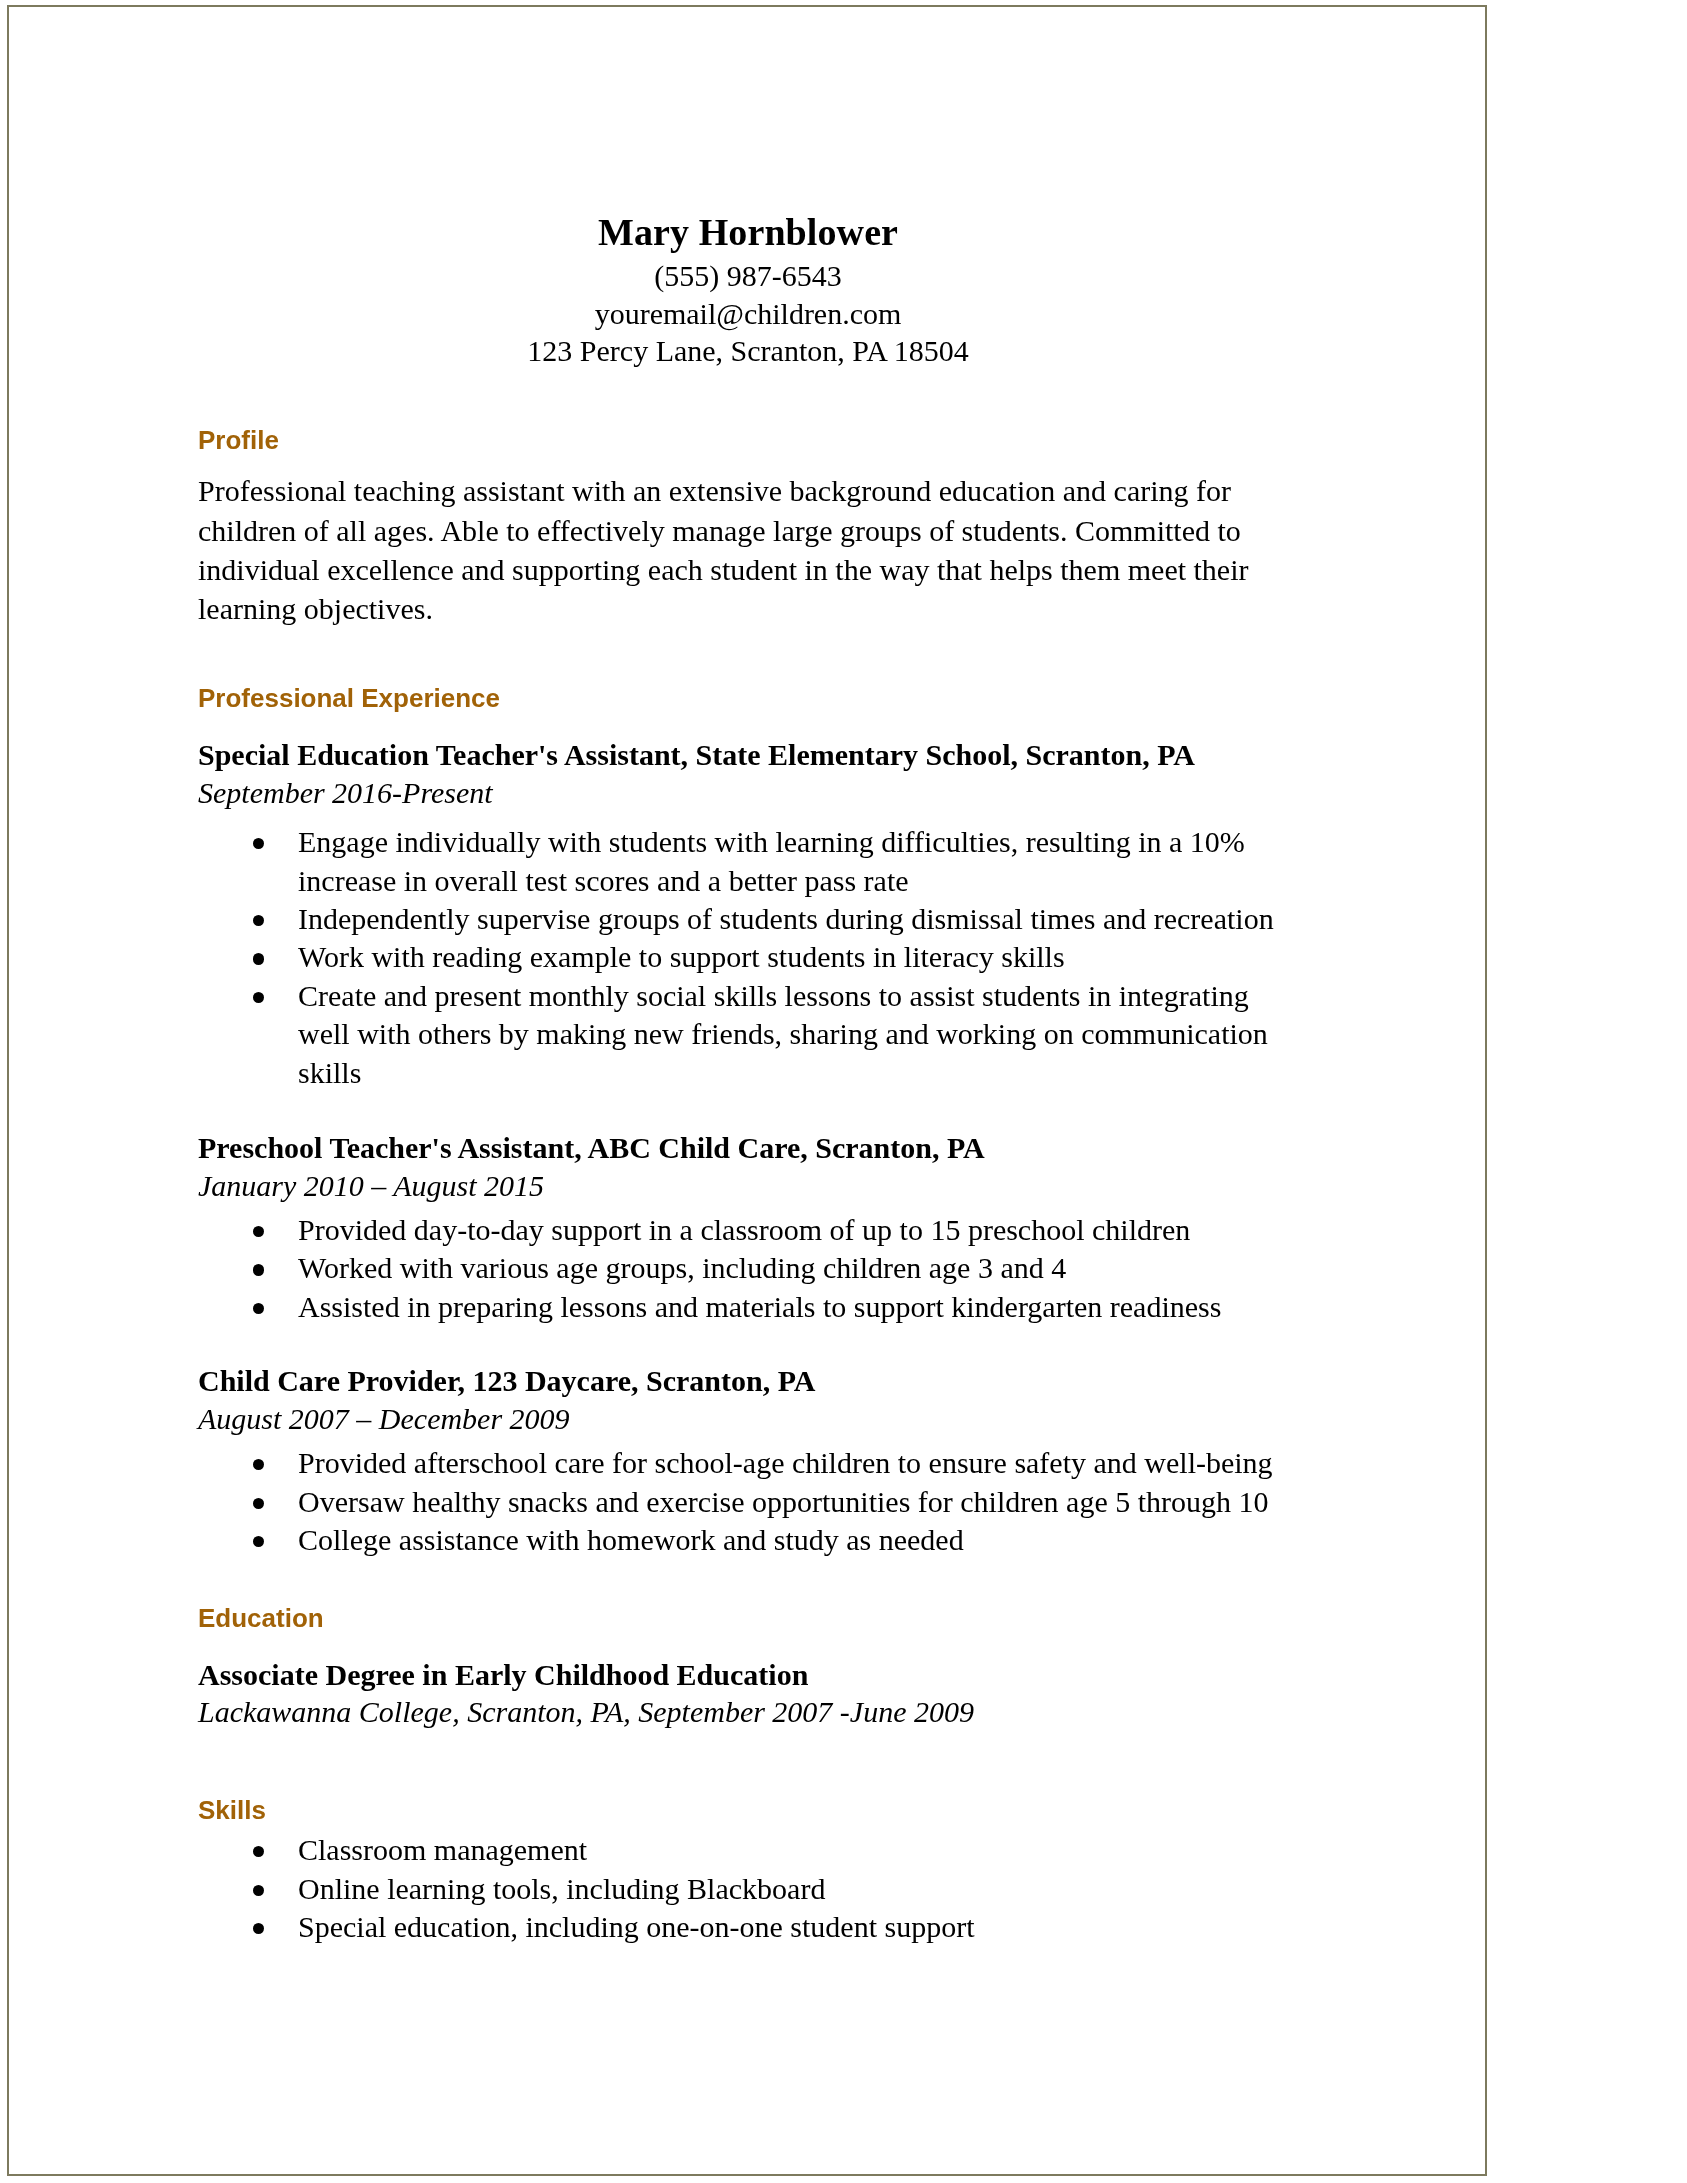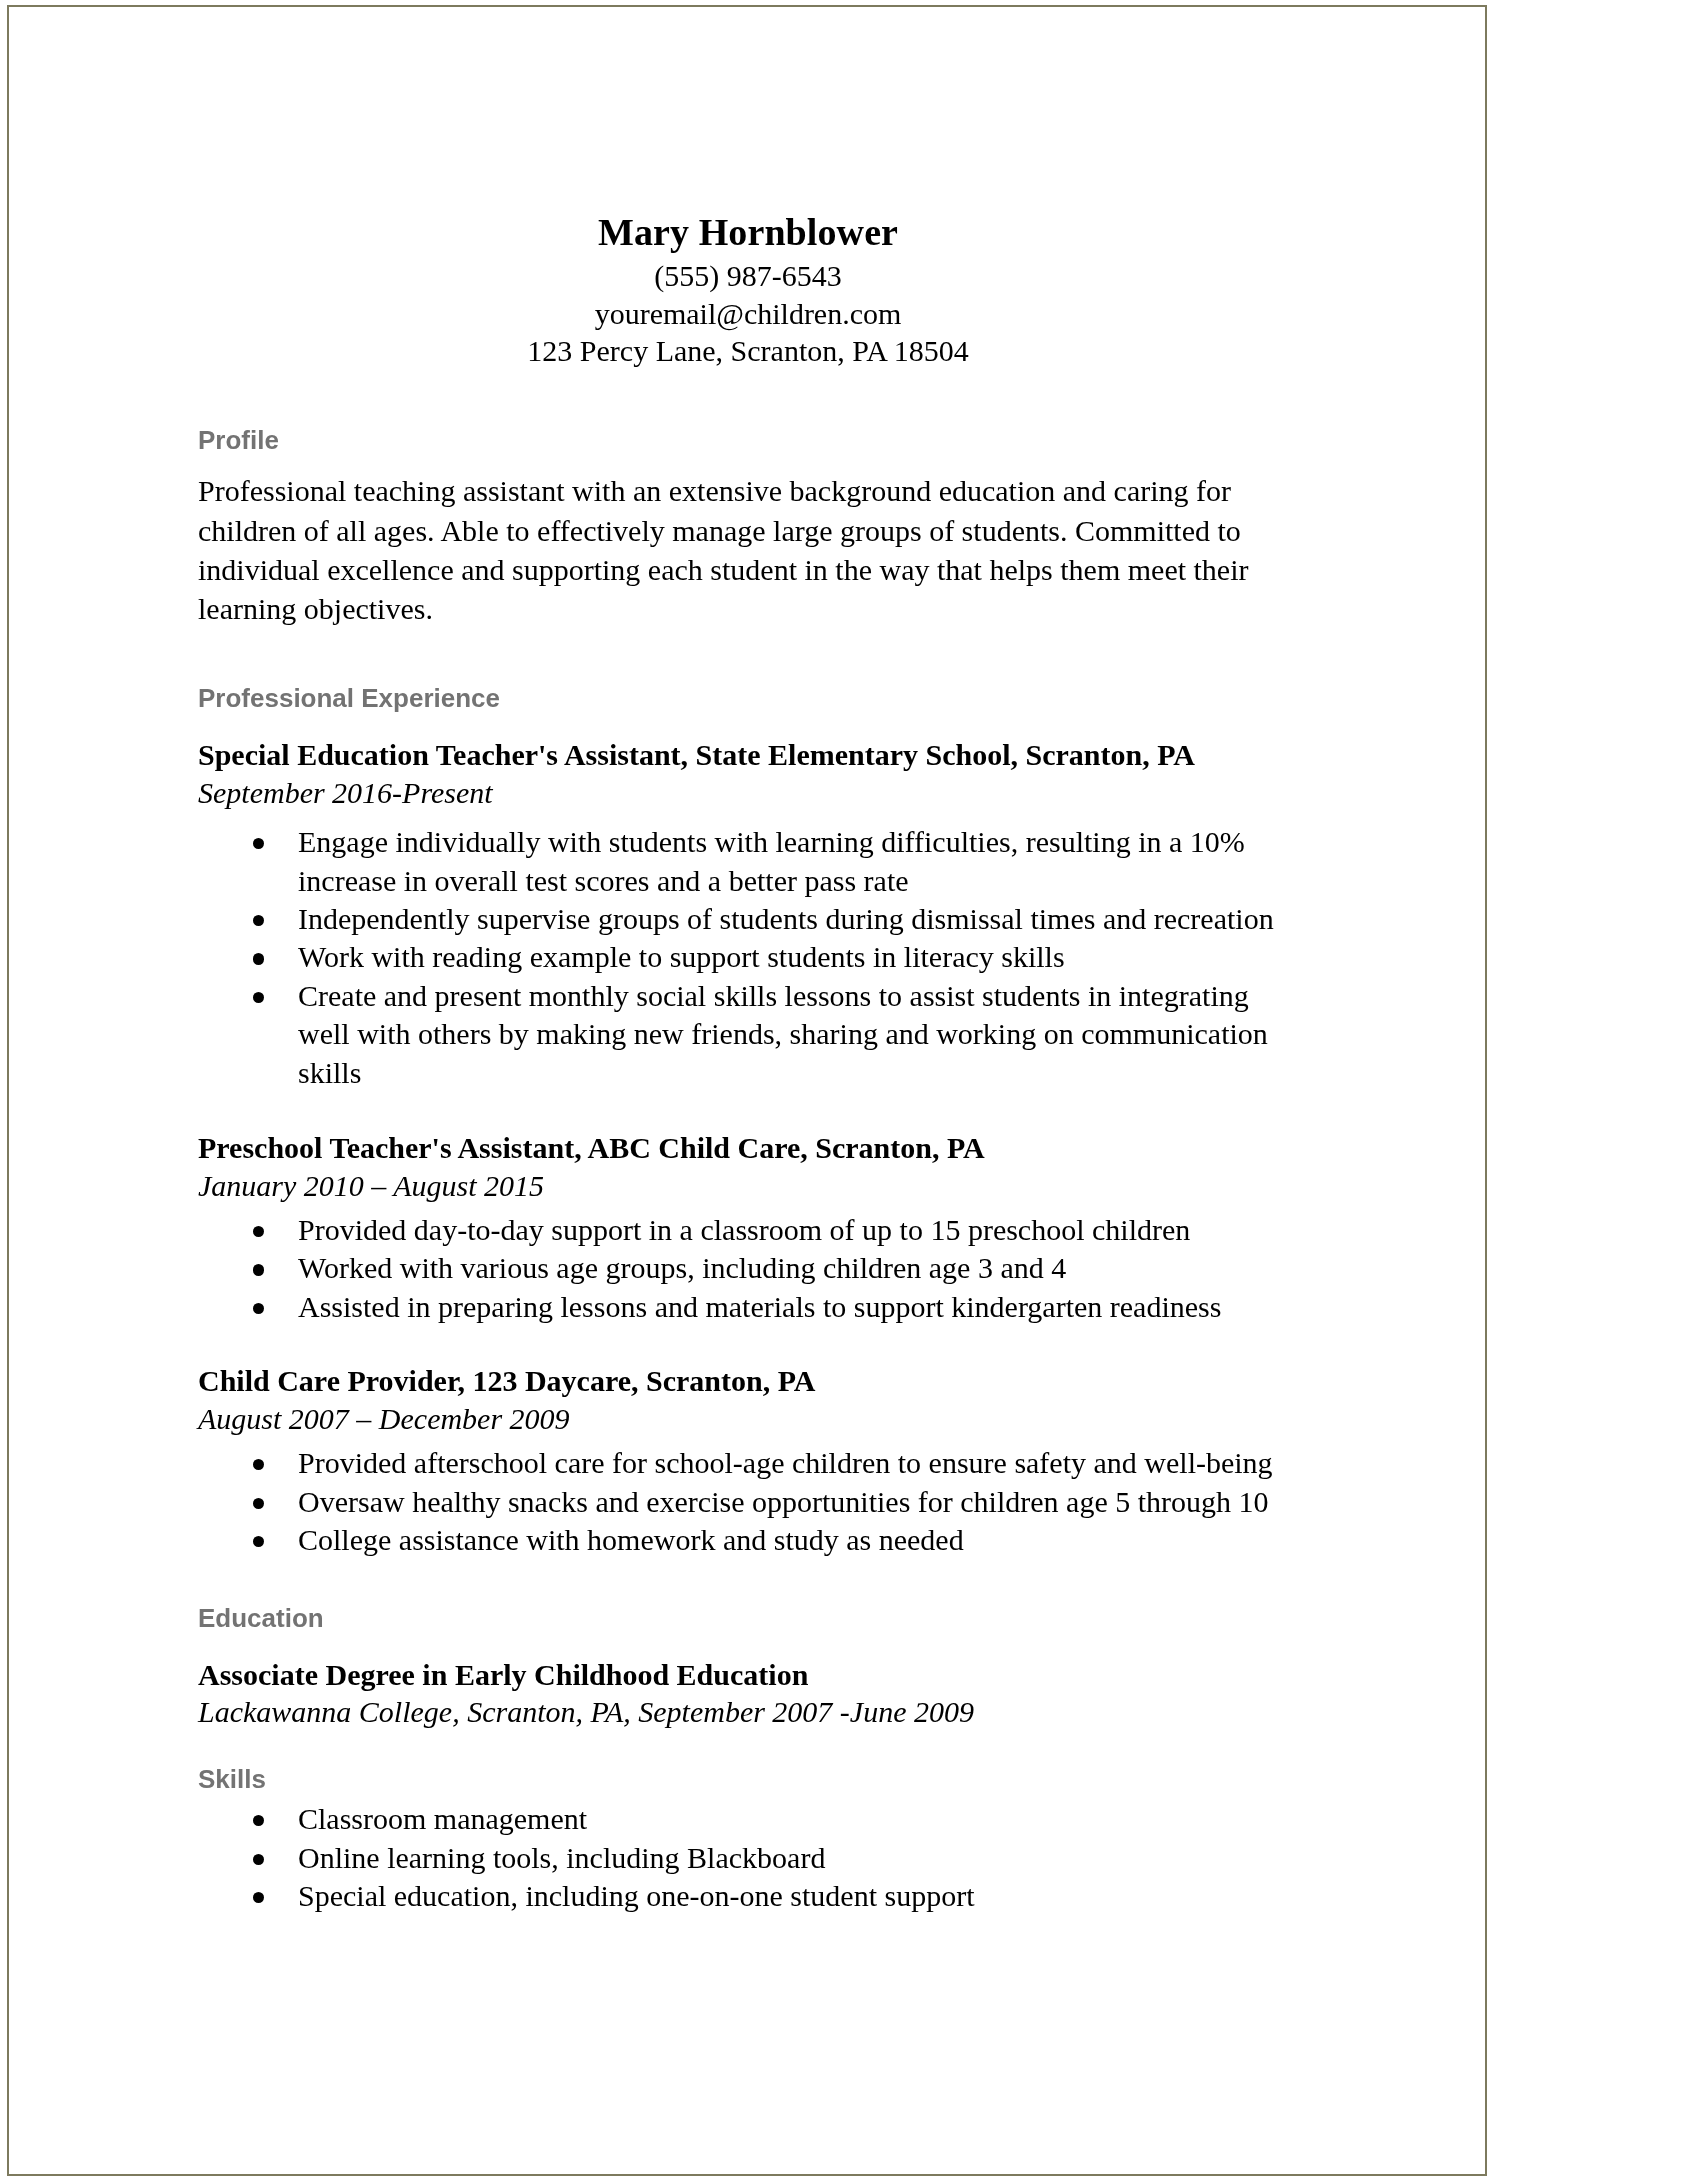--- a/index.html
+++ b/index.html
@@ -56,28 +56,28 @@
     font-size: 30px;
     line-height: 1.26;
     margin: 0;
   }
 
   
   .section-heading {
     font-family: "Liberation Sans", "DejaVu Sans", sans-serif;
     font-size: 26px;
     font-weight: bold;
-    color: #737373;
+    color: #a16207;
     margin: 0;
     line-height: 1.2;
   }
   .sec-profile    { margin-top: 55px; }
   .sec-experience { margin-top: 54px; }
   .sec-education  { margin-top: 44px; }
-  .sec-skills     { margin-top: 33px; }
+  .sec-skills     { margin-top: 64px; }
 
   
   .profile-text {
     font-size: 30px;
     line-height: 1.31;
     margin: 15px 0 0 0;
     text-align: left;
   }
 
   .job { margin-top: 0; }

